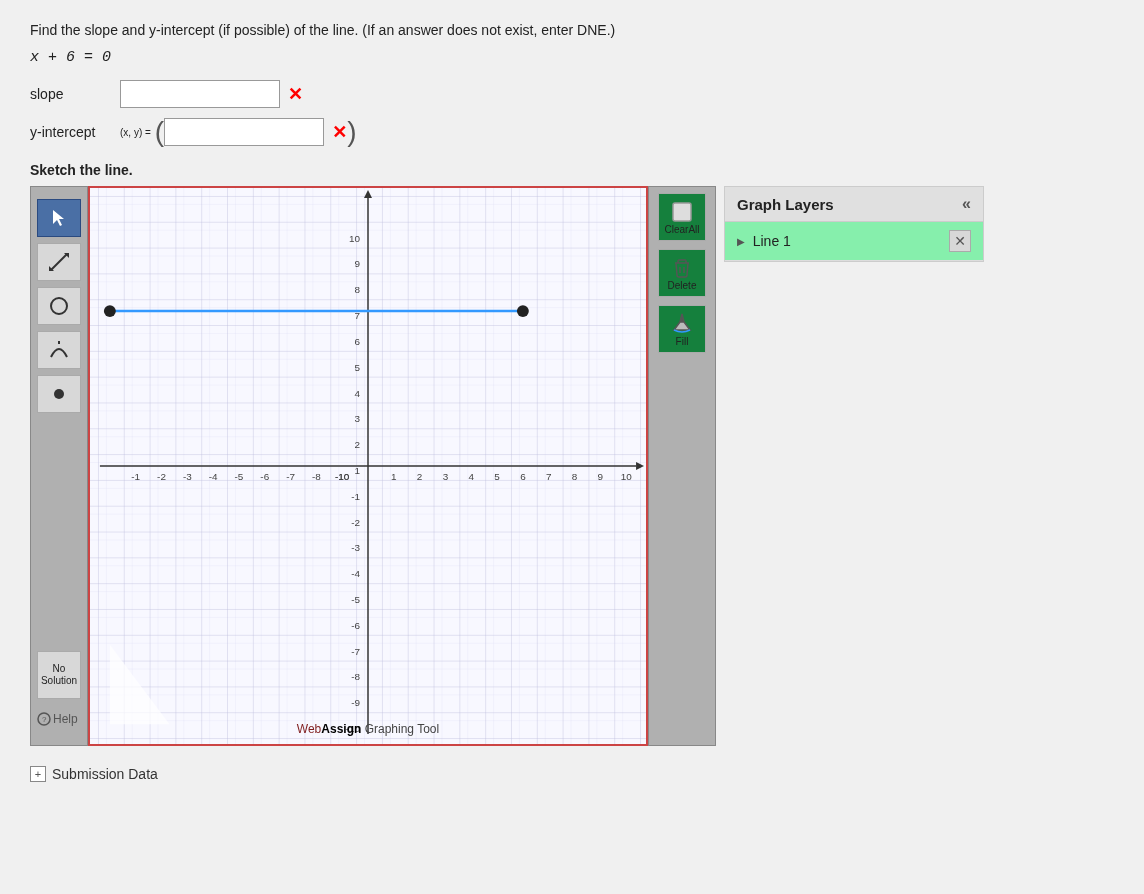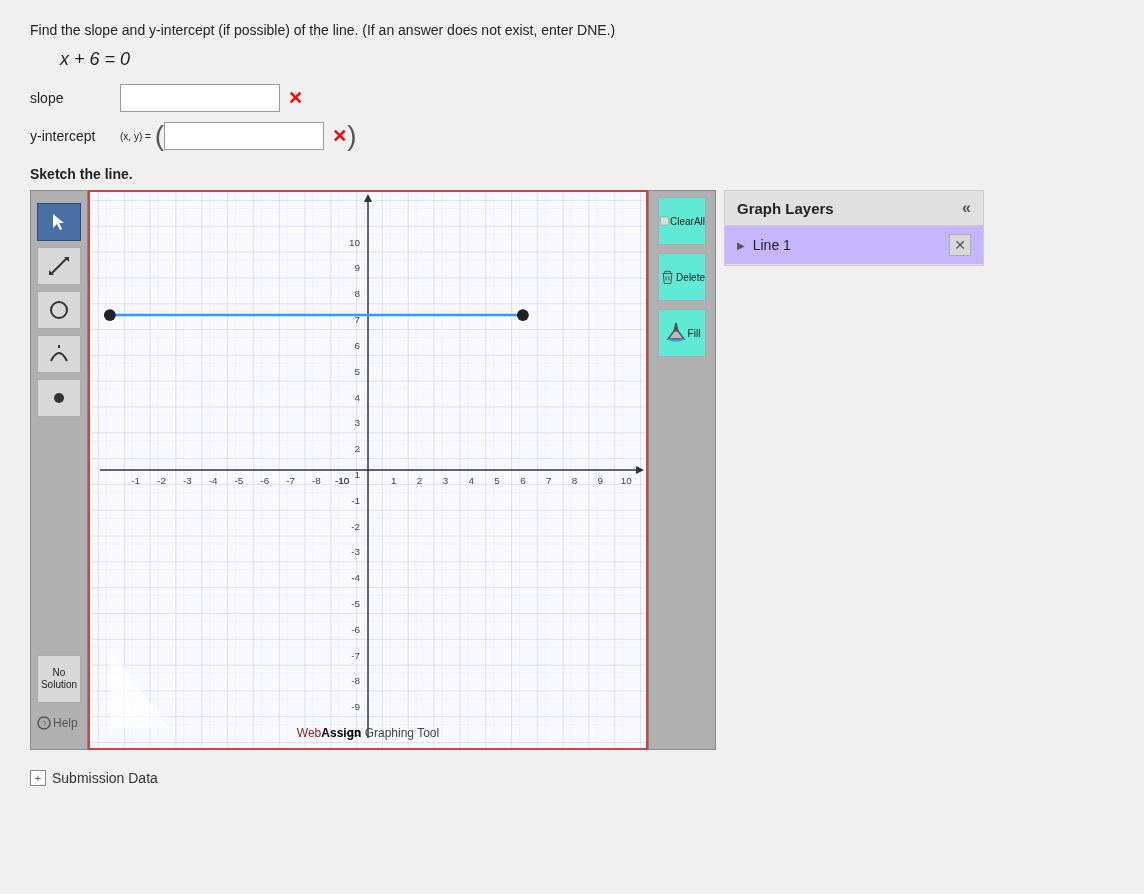--- a/index.html
+++ b/index.html
@@ -12,23 +12,23 @@
       font-size: 14px;
       color: #222;
     }
     .problem-text {
       font-size: 14px;
       margin-bottom: 8px;
       line-height: 1.5;
     }
     .equation {
       font-style: italic;
-      margin-left: 30px;
       margin-bottom: 14px;
-      font-size: 18px;
+      font-size: 15px;
+      font-family: Liberation Mono, monospace;
     }
     .answer-section {
       margin-bottom: 16px;
     }
     .answer-row {
       display: flex;
       align-items: center;
       margin-bottom: 10px;
     }
     .answer-label {
@@ -142,32 +142,33 @@
       display: flex;
       flex-direction: column;
       align-items: center;
       padding: 6px 4px;
       gap: 8px;
       height: 560px;
     }
     .icon-btn {
       width: 48px;
       height: 48px;
-      background: #5eead4;
+      background: #15803d;
       border: 1px solid #aaa;
       display: flex;
+      flex-direction: column;
       align-items: center;
       justify-content: center;
       cursor: pointer;
       font-size: 10px;
       gap: 0;
     }
     
     .graph-layers-panel {
-      background: #c4b5fd;
+      background: #86efac;
       border: 1px solid #ccc;
       width: 260px;
       margin-left: 8px;
     }
     .graph-layers-header {
       background: #e0e0e0;
       padding: 8px 12px;
       display: flex;
       align-items: center;
       justify-content: space-between;

